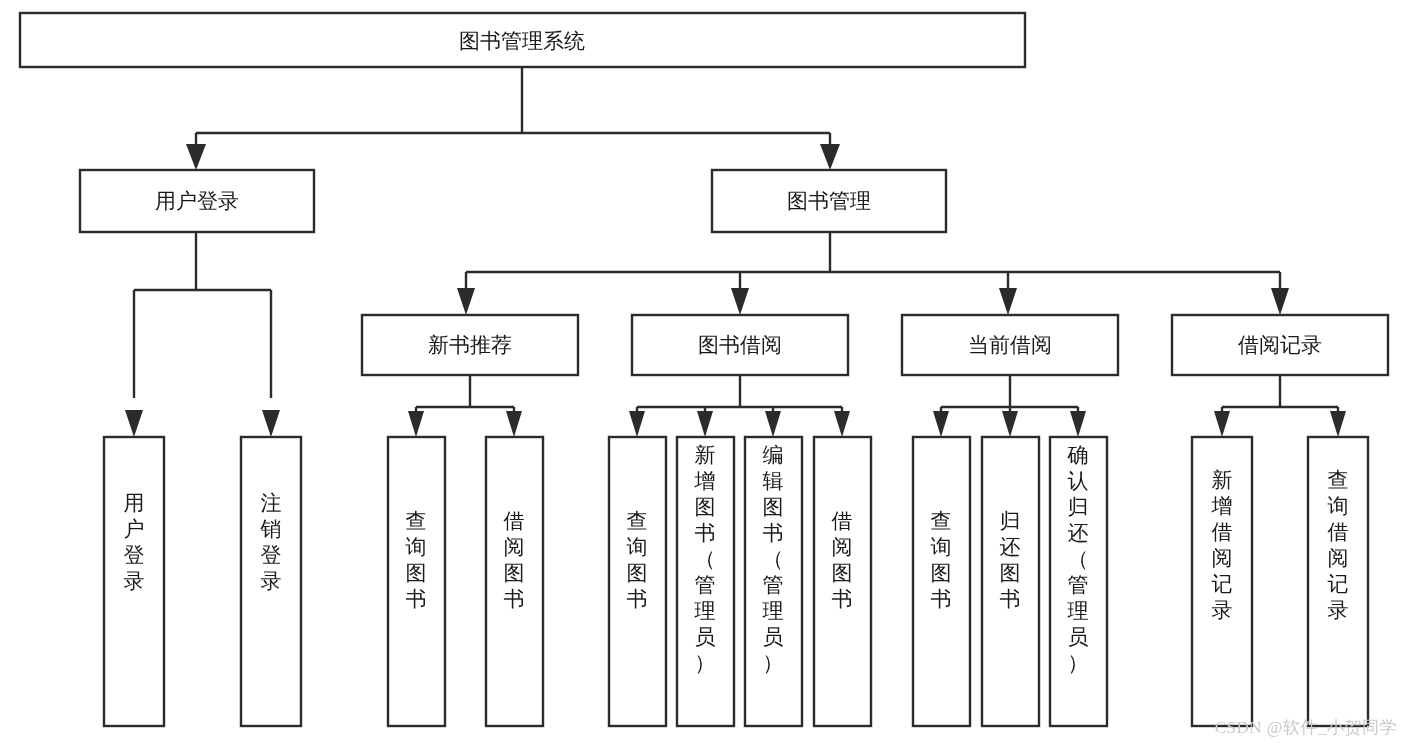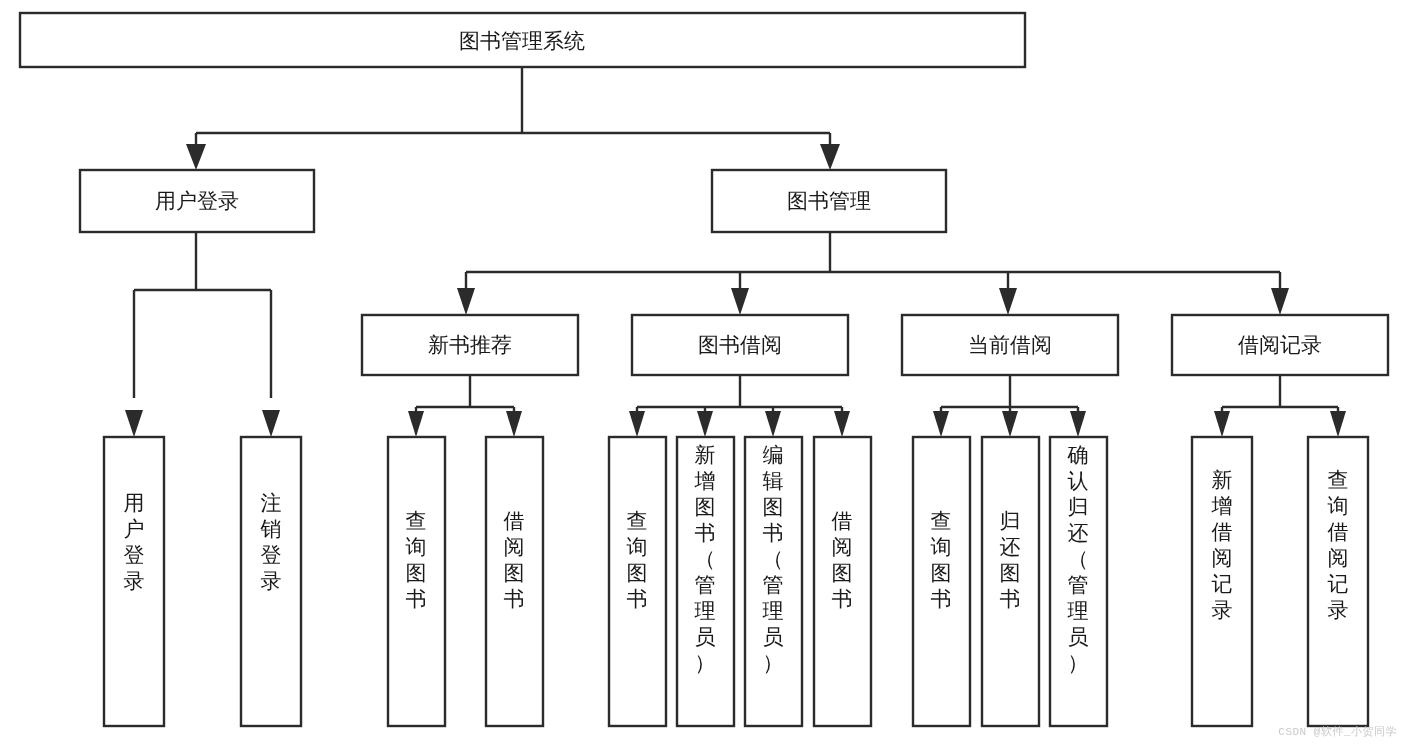--- a/index.html
+++ b/index.html
@@ -44,22 +44,22 @@
   .node-label-vertical {
     fill: #1a1a1a;
     font-family: "Liberation Sans", "DejaVu Sans", sans-serif;
     font-size: 21px;
     text-anchor: middle;
   }
   .watermark {
     position: absolute;
     right: 8px;
     bottom: 8px;
-    font-family: Liberation Mono, monospace;
-    font-size: 11px;
+    font-family: Liberation Serif, serif;
+    font-size: 17px;
     color: #c9c9c9;
     letter-spacing: 0.5px;
     white-space: nowrap;
     user-select: none;
   }
 </style>
 </head>
 <body>
 
 <div id="diagram-root">

